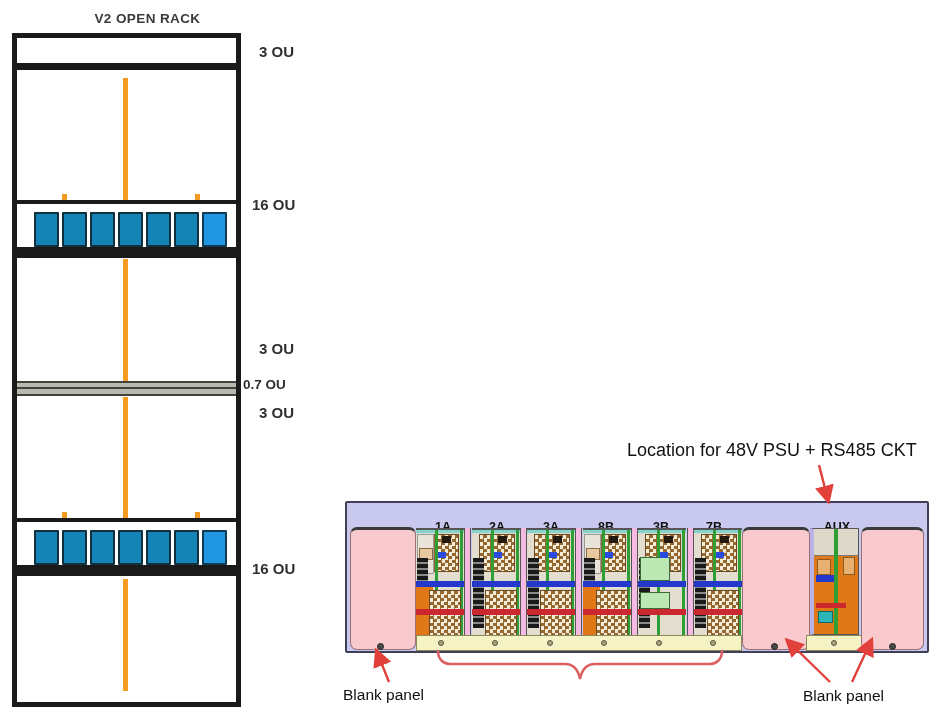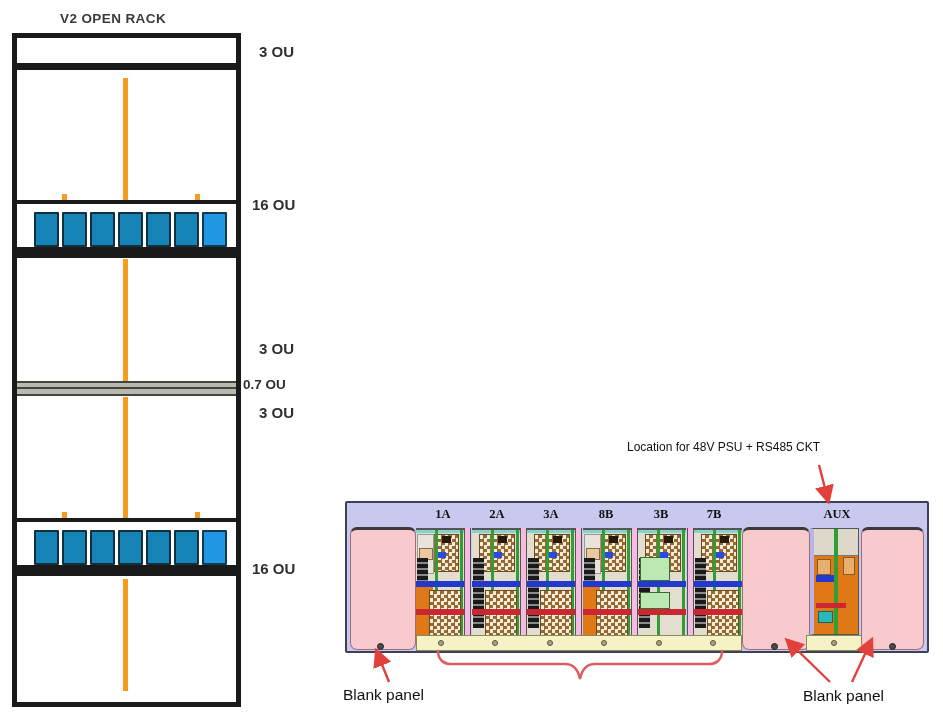--- a/index.html
+++ b/index.html
@@ -1,21 +1,21 @@
 <!DOCTYPE html>
 <html><head>
 <meta charset="utf-8">
 <style>
   html,body{margin:0;padding:0;background:#ffffff;}
   body{font-family:"Liberation Sans", sans-serif; color:#1a1a1a;}
   #canvas{position:relative;width:943px;height:720px;background:#fff;overflow:hidden;}
   .abs{position:absolute;}
 
   
-  #rack-title{left:60px;top:11px;width:175px;font-size:13.5px;font-weight:bold;color:#3a3a3a;letter-spacing:.4px;}
+  #rack-title{left:60px;top:11px;width:175px;text-align:center;font-size:13.5px;font-weight:bold;color:#3a3a3a;letter-spacing:.4px;}
   #rack{left:12px;top:33px;width:229px;height:674px;border:5px solid #1a1a1a;box-sizing:border-box;background:#fff;}
   #rack .sec-top{left:0;right:0;top:0;height:25px;background:#fff;border-bottom:7px solid #1a1a1a;}
   .busbar{left:106px;width:5px;background:#f49b20;}
   #bus1{top:40px;height:122px;}
   #bus2{top:221px;height:122px;}
   #bus3{top:359px;height:121px;}
   #bus4{top:541px;height:112px;}
   .rack-shelf{left:0;right:0;height:58px;}
   #rshelf1{top:162px;}
   #rshelf2{top:480px;}
@@ -28,23 +28,23 @@
   .mod{width:25px;height:35px;background:#1583b5;border:2px solid #10303e;box-sizing:border-box;border-radius:1px;}
   .mod.mod-light{background:#2196e3;border-color:#0d3b52;}
   .gray-shelf{left:0;right:0;top:343px;height:15px;
     background:linear-gradient(180deg,#44443f 0 2px,#b9b9b0 2px 6px,#44443f 6px 8px,#b9b9b0 8px 13px,#44443f 13px 15px);}
 
   .ou-label{font-size:15px;font-weight:700;color:#2f2f2f;white-space:nowrap;}
   #ou1{left:259px;top:43px;} #ou2{left:252px;top:196px;} #ou3{left:259px;top:340px;}
   #ou4{left:243px;top:377px;font-size:13.5px;} #ou5{left:259px;top:404px;} #ou6{left:252px;top:560px;}
 
   
-  #loc-note{left:627px;top:440px;font-size:12px;color:#111;white-space:nowrap;}
+  #loc-note{left:627px;top:440px;font-size:18px;color:#111;white-space:nowrap;}
   #shelf{left:345px;top:501px;width:584px;height:152px;background:#c9c9ef;border:2px solid #3f3f55;box-sizing:border-box;border-radius:2px;}
-  .slot-label{top:4px;transform:translateX(-50%);font-size:12.5px;font-weight:bold;color:#111;white-space:nowrap;font-family:Liberation Serif, serif;}
+  .slot-label{top:17px;transform:translateX(-50%);font-size:12.5px;font-weight:bold;color:#111;white-space:nowrap;}
 
   .blank-panel{top:24px;background:#f8c9cd;border:1px solid #9a7078;border-top:3px solid #3a3a3a;border-radius:7px;box-sizing:border-box;}
   #bp-left{left:3px;width:66px;height:123px;}
   #bp-mid{left:395px;width:68px;height:123px;}
   #bp-right{left:514px;width:63px;height:123px;}
   .screw{width:7px;height:7px;border-radius:50%;background:#4a4a4a;border:1px solid #222;box-sizing:border-box;}
 
   #psu-row{left:69px;top:25px;width:326px;height:107px;display:flex;justify-content:space-between;}
   .pdiv{width:7px;height:107px;background:#f6bbe3;border-left:1px solid #555;border-right:1px solid #555;box-sizing:border-box;}
   .psu{position:relative;width:48px;height:107px;background:#e3ddcf;border-top:2px solid #555;box-sizing:border-box;overflow:hidden;}

